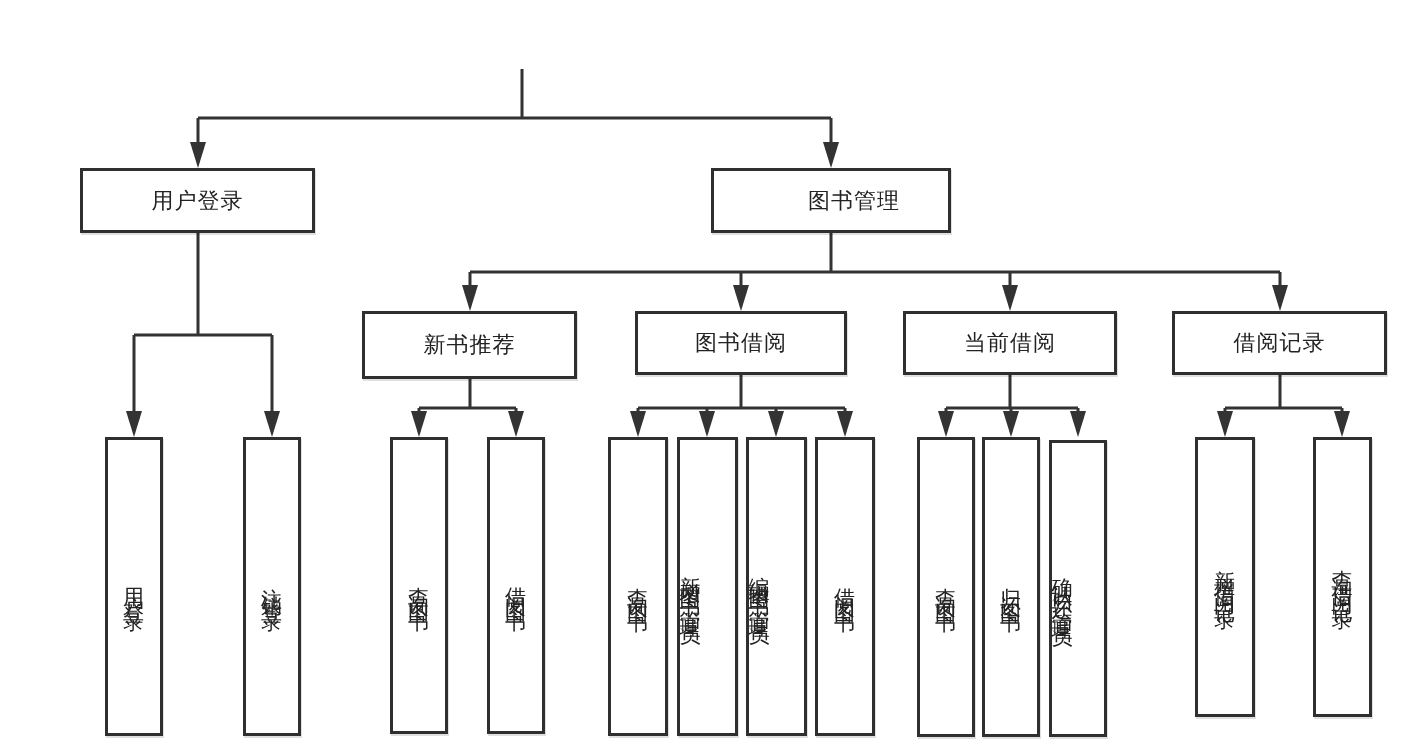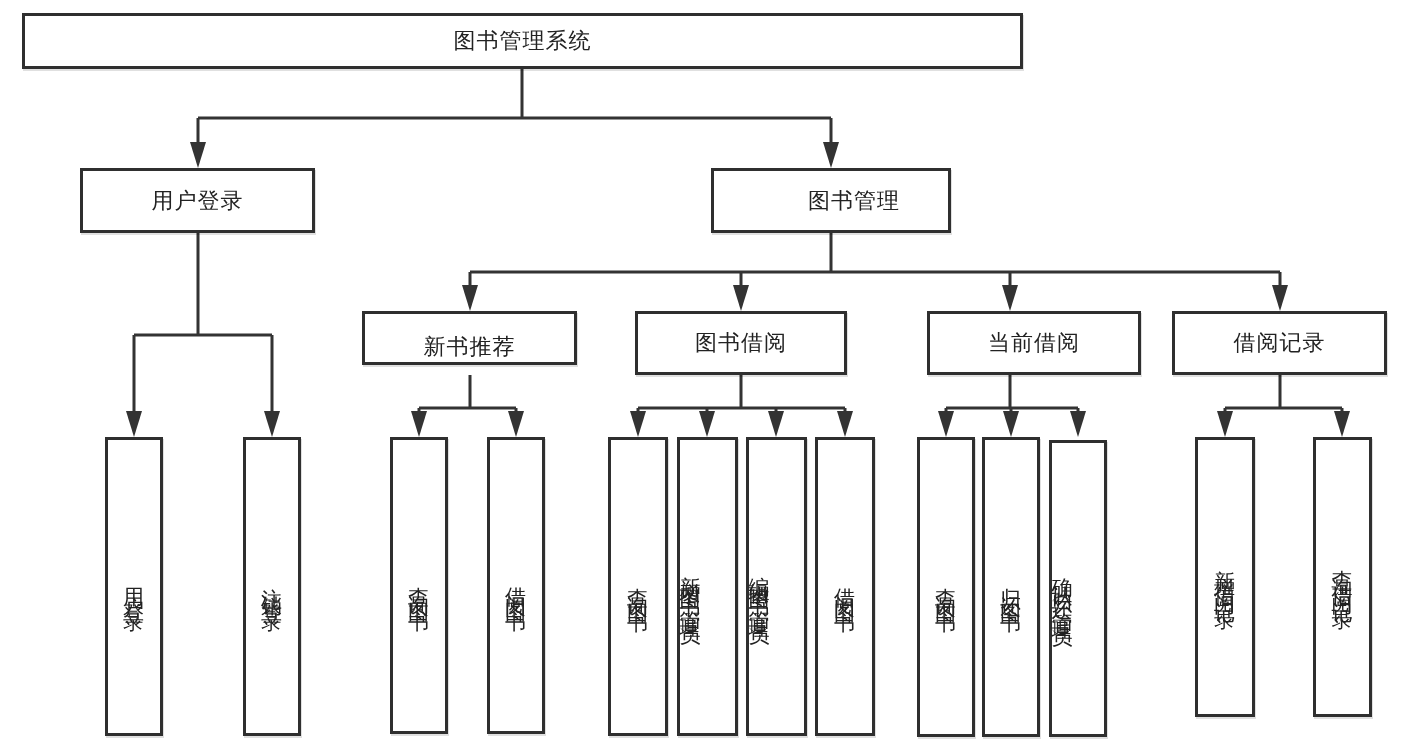--- a/index.html
+++ b/index.html
@@ -56,38 +56,35 @@
       <polygon points="768,411 784,411 776,437"></polygon>
       <polygon points="837,411 853,411 845,437"></polygon>
       <polygon points="938,411 954,411 946,437"></polygon>
       <polygon points="1003,411 1019,411 1011,437"></polygon>
       <polygon points="1070,411 1086,411 1078,437"></polygon>
       <polygon points="1217,411 1233,411 1225,437"></polygon>
       <polygon points="1334,411 1350,411 1342,437"></polygon>
     </g>
   </svg>
 
-  <div class="box" style="left:22px;top:13px;width:1001px;height:56px;">
-    <span class="hlabel">图书管理系统</span>
-  </div>
 
   <div class="box" style="left:80px;top:168px;width:235px;height:65px;">
     <span class="hlabel">用户登录</span>
   </div>
   <div class="box" style="left:711px;top:168px;width:240px;height:65px;padding-left:46px;">
     <span class="hlabel">图书管理</span>
   </div>
 
-  <div class="box" style="left:362px;top:311px;width:215px;height:54px;align-items:flex-end;">
+  <div class="box" style="left:362px;top:311px;width:215px;height:68px;">
     <span class="hlabel">新书推荐</span>
   </div>
   <div class="box" style="left:635px;top:311px;width:212px;height:64px;">
     <span class="hlabel">图书借阅</span>
   </div>
-  <div class="box" style="left:903px;top:311px;width:214px;height:64px;margin-left:24px;">
+  <div class="box" style="left:903px;top:311px;width:214px;height:64px;">
     <span class="hlabel">当前借阅</span>
   </div>
   <div class="box" style="left:1172px;top:311px;width:215px;height:64px;">
     <span class="hlabel">借阅记录</span>
   </div>
 
   <div class="box" style="left:105px;top:437px;width:58px;height:299px;">
     <span class="vtext">用户登录</span>
   </div>
   <div class="box" style="left:243px;top:437px;width:58px;height:299px;">

